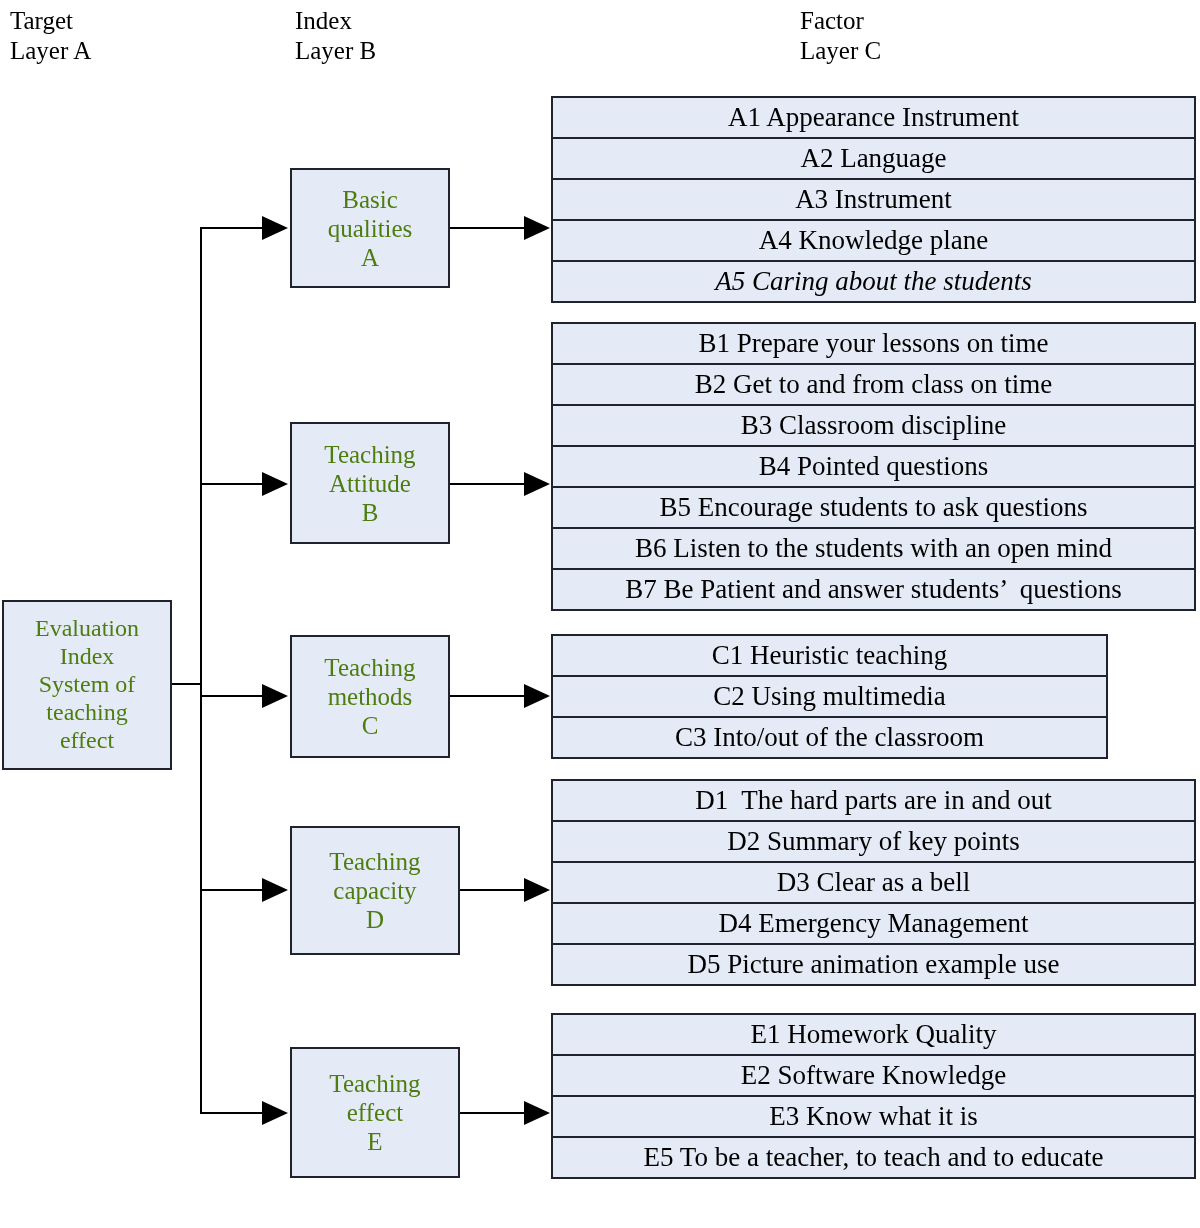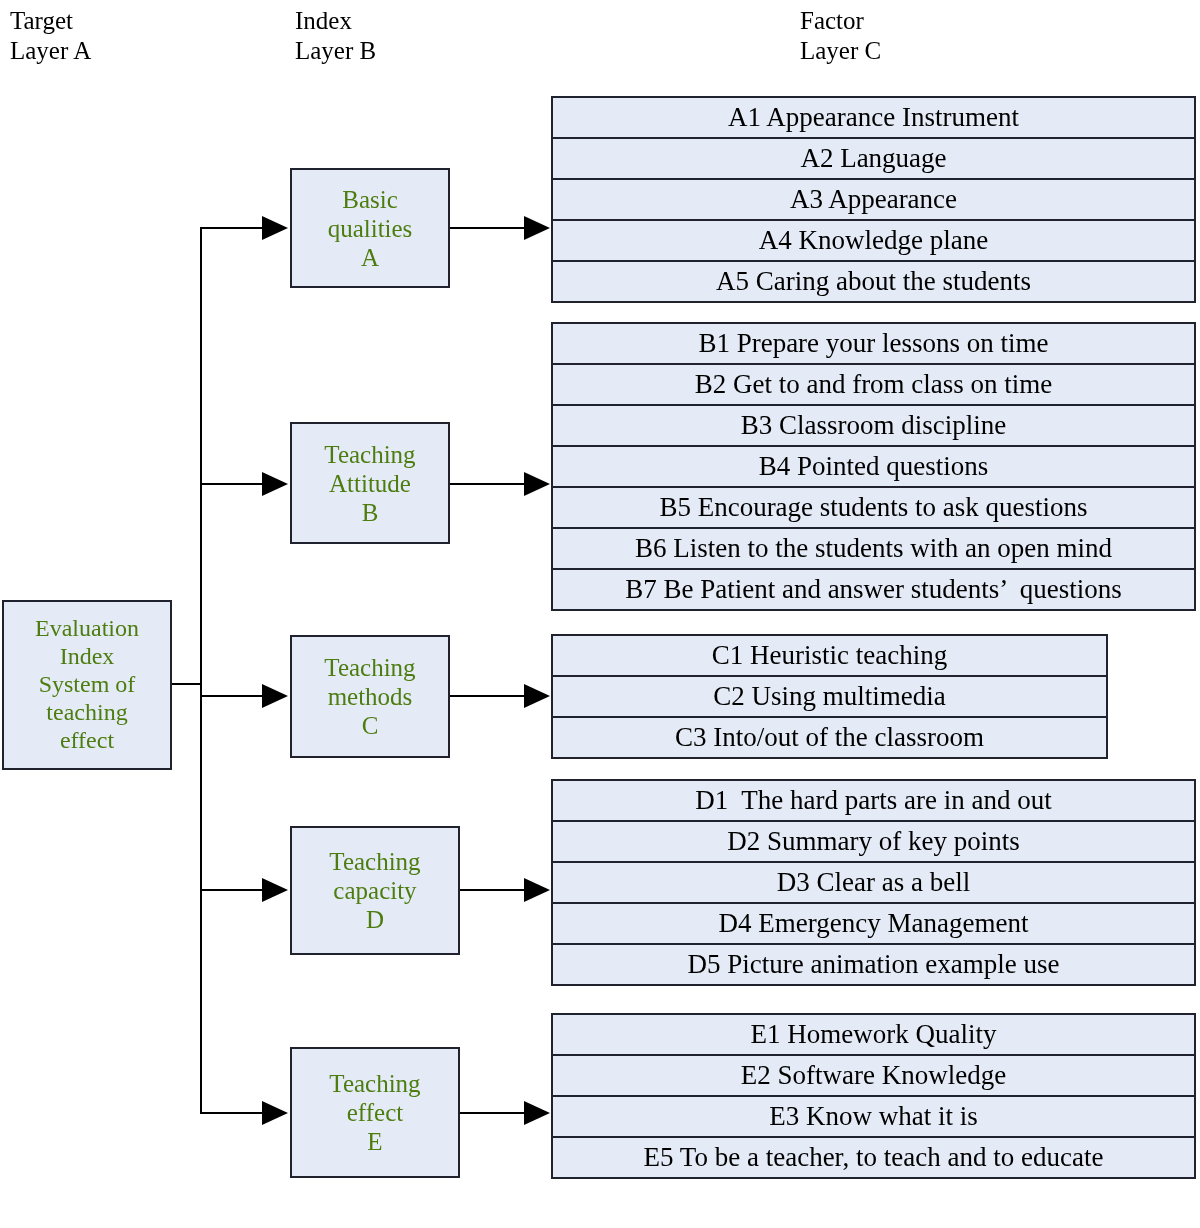--- a/index.html
+++ b/index.html
@@ -157,23 +157,23 @@
 capacity
 D</div>
 
   <div class="node-box" style="left:290px; top:1047px; width:170px; height:131px;">Teaching
 effect
 E</div>
 
   <div class="factor-group" style="left:551px; top:96px; width:645px;">
       <div class="factor-row" style="height: 43px;">A1 Appearance Instrument</div>
       <div class="factor-row" style="height: 43px;">A2 Language</div>
-      <div class="factor-row" style="height: 43px;">A3 Appearance</div>
+      <div class="factor-row" style="height: 43px;">A3 Instrument</div>
       <div class="factor-row" style="height: 43px;">A4 Knowledge plane</div>
-      <div class="factor-row" style="height: 43px;">A5 Caring about the students</div>
+      <div class="factor-row" style="height: 43px; font-style: italic;">A5 Caring about the students</div>
     </div>
 
   <div class="factor-group" style="left:551px; top:322px; width:645px;">
       <div class="factor-row" style="height: 43px;">B1 Prepare your lessons on time</div>
       <div class="factor-row" style="height: 43px;">B2 Get to and from class on time</div>
       <div class="factor-row" style="height: 43px;">B3 Classroom discipline</div>
       <div class="factor-row" style="height: 43px;">B4 Pointed questions</div>
       <div class="factor-row" style="height: 43px;">B5 Encourage students to ask questions</div>
       <div class="factor-row" style="height: 43px;">B6 Listen to the students with an open mind</div>
       <div class="factor-row" style="height: 43px;">B7 Be Patient and answer students’  questions</div>

